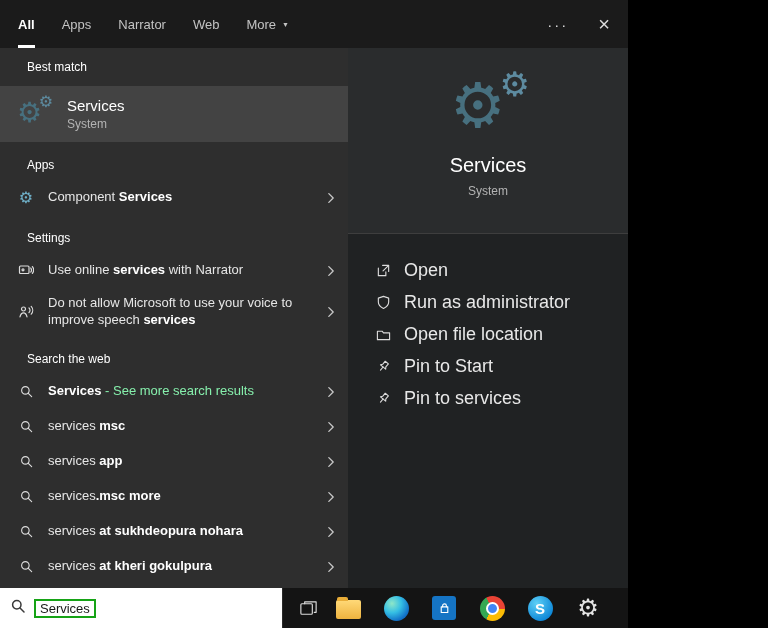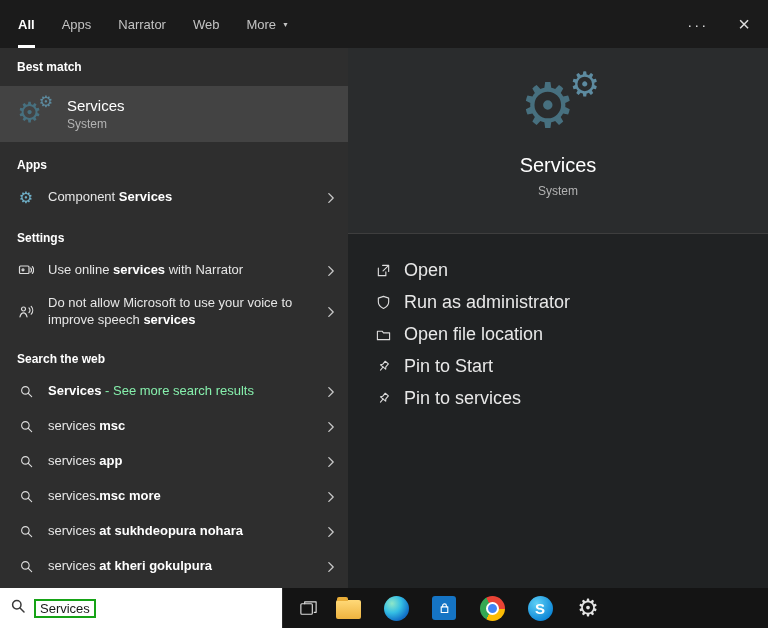--- a/index.html
+++ b/index.html
@@ -1,33 +1,33 @@
 <!DOCTYPE html>
 <html><head>
 <meta charset="utf-8">
 <style>
   html,body{margin:0;padding:0;background:#000;}
-  .screen{width:768px;height:628px;display:flex;flex-direction:column;overflow:hidden;
+  .screen{width:628px;height:628px;display:flex;flex-direction:column;overflow:hidden;
           background:#2e2e2e;font-family:"Liberation Sans",sans-serif;justify-content:space-between;-webkit-font-smoothing:antialiased;}
 
   
   .topbar{height:48px;flex:none;background:#1b1b1b;display:flex;align-items:stretch;padding:0 18px;}
   .tabs{display:flex;gap:27px;}
   .tab{display:flex;align-items:center;color:#c3c3c3;font-size:13px;border-bottom:3px solid transparent;
        padding-top:3px;box-sizing:border-box;cursor:default;}
   .tab.active{color:#fff;border-bottom-color:#fff;font-weight:700;}
   .caret{font-size:7px;margin-left:6px;color:#c3c3c3;}
   .win-controls{margin-left:auto;display:flex;align-items:center;gap:30px;color:#dcdcdc;}
   .ellipsis{font-size:15px;letter-spacing:2px;}
   .close{font-size:20px;line-height:1;}
 
   
   .body{flex:1;display:flex;min-height:0;}
   .left{width:348px;flex:none;background:#2e2e2e;display:flex;flex-direction:column;padding-top:9px;overflow:hidden;}
-  .sec-h{color:#fff;font-size:12px;font-weight:700;padding-left:17px;height:20px;display:flex;align-items:center;flex:none;margin:13px 0 5px 0;}
+  .sec-h{color:#fff;font-size:12px;font-weight:400;padding-left:27px;height:20px;display:flex;align-items:center;flex:none;margin:13px 0 5px 0;}
   .sec-h.first{margin-top:0;}
 
   .best-row{height:56px;flex:none;background:#434343;display:flex;align-items:center;padding-left:17px;margin-top:4px;}
   .bm-text{margin-left:13px;}
   .bm-title{color:#fff;font-size:15px;}
   .bm-sub{color:#b3b3b3;font-size:12px;margin-top:3px;}
 
   .row{height:35px;flex:none;display:flex;align-items:center;padding-left:17px;color:#e6e6e6;font-size:13px;}
   .row.tall{height:48px;}
   .row-icon{width:18px;height:18px;flex:none;display:flex;align-items:center;justify-content:center;}

